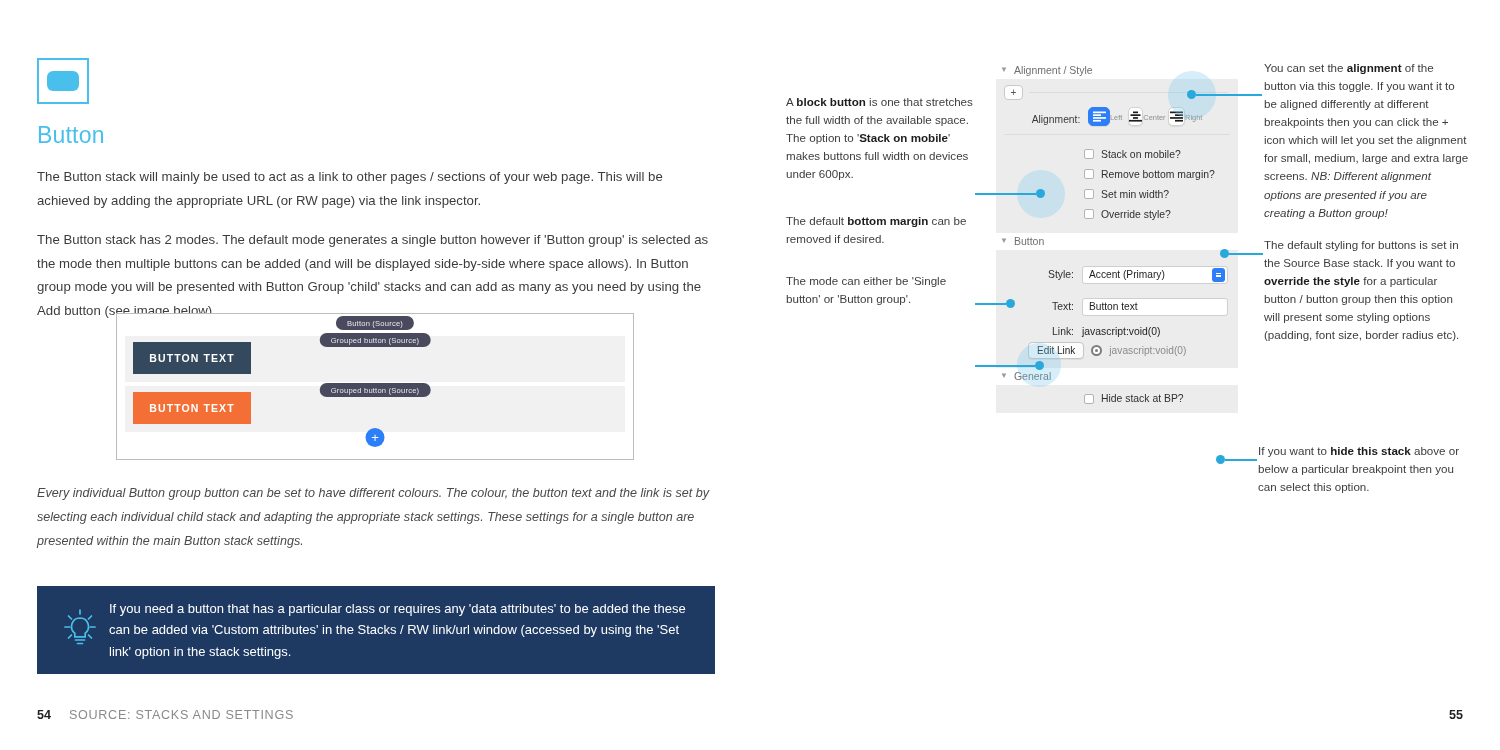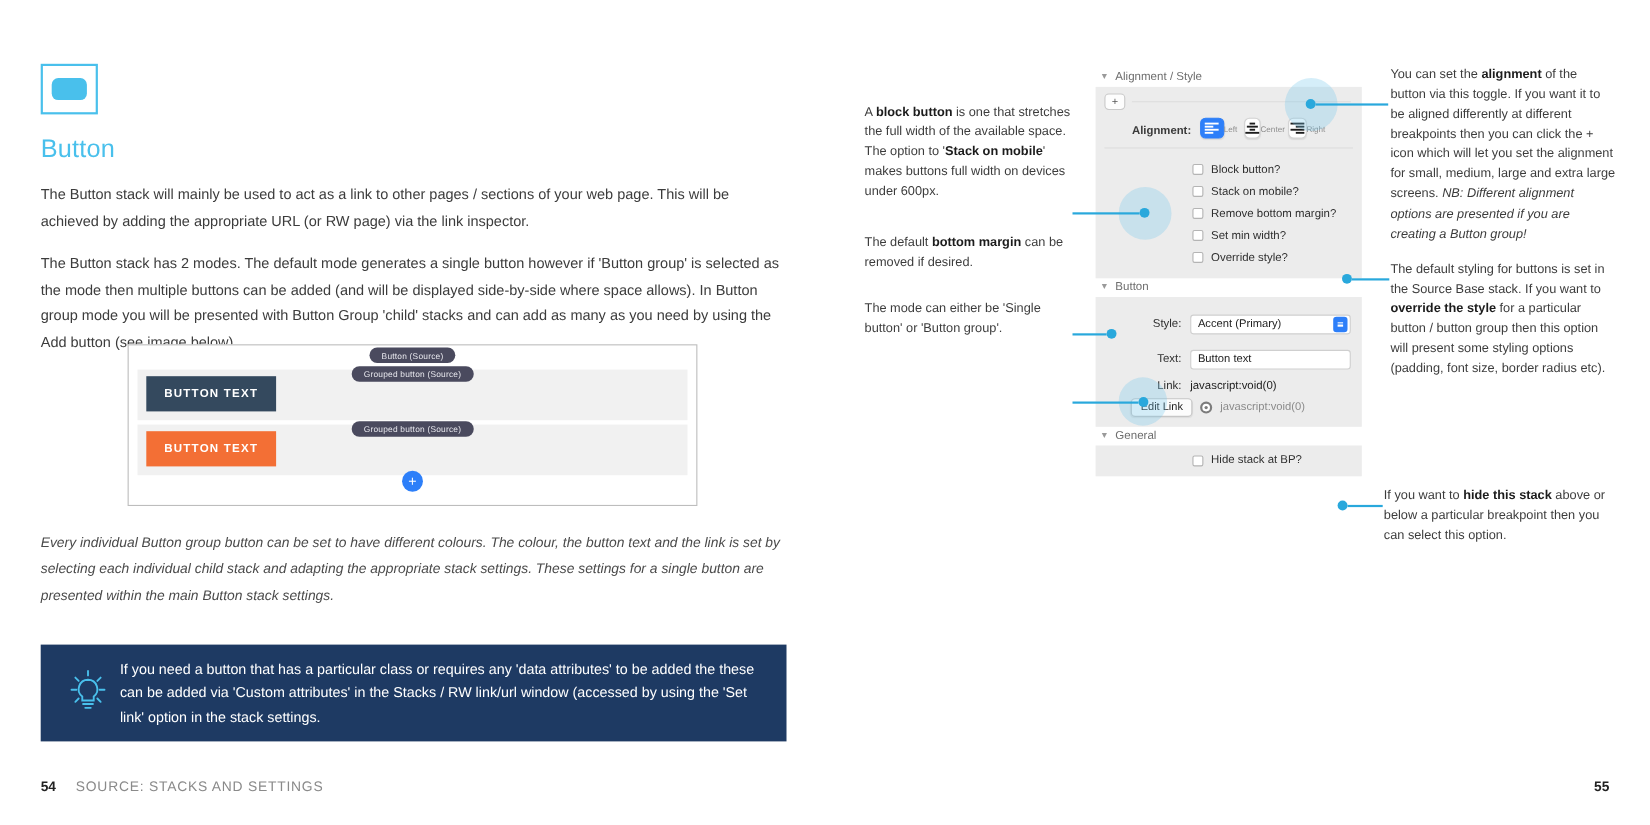--- a/index.html
+++ b/index.html
@@ -154,21 +154,21 @@
     display: flex; align-items: center; justify-content: center;
     font-size: 10px; color: #555; line-height: 1;
   }
   .plusrow .rule { flex: 1; height: 1px; background: #dcdcdc; margin-left: 6px; }
 
   .align-row {
     display: flex; align-items: flex-start; justify-content: center;
     padding: 2px 0 8px 0;
   }
   .align-label {
-    font-size: 10.3px; color: #3a3a3a; font-weight: bold;
+    font-size: 10.3px; color: #3a3a3a; font-weight: normal;
     margin-right: 8px; margin-top: 7px;
   }
   .seg { display: flex; gap: 6px; }
   .seg-item { display: flex; flex-direction: row; align-items: center; width: 34px; }
   .seg-btn {
     width: 26px; height: 19px; border-radius: 5px;
     background: #ffffff; border: 1px solid #d2d2d2;
     display: flex; align-items: center; justify-content: center;
     box-shadow: 0 1px 1px rgba(0,0,0,.08);
   }
@@ -381,24 +381,20 @@
             <div class="seg-cap">Right</div>
           </div>
         </div>
       </div>
 
       <div class="divider"></div>
 
       <div class="check-list">
         <div class="check-row">
           <span class="cbox"></span>
-          <span class="ctext">Block button?</span>
-        </div>
-        <div class="check-row">
-          <span class="cbox"></span>
           <span class="ctext">Stack on mobile?</span>
         </div>
         <div class="check-row">
           <span class="cbox"></span>
           <span class="ctext">Remove bottom margin?</span>
         </div>
         <div class="check-row">
           <span class="cbox"></span>
           <span class="ctext">Set min width?</span>
         </div>

